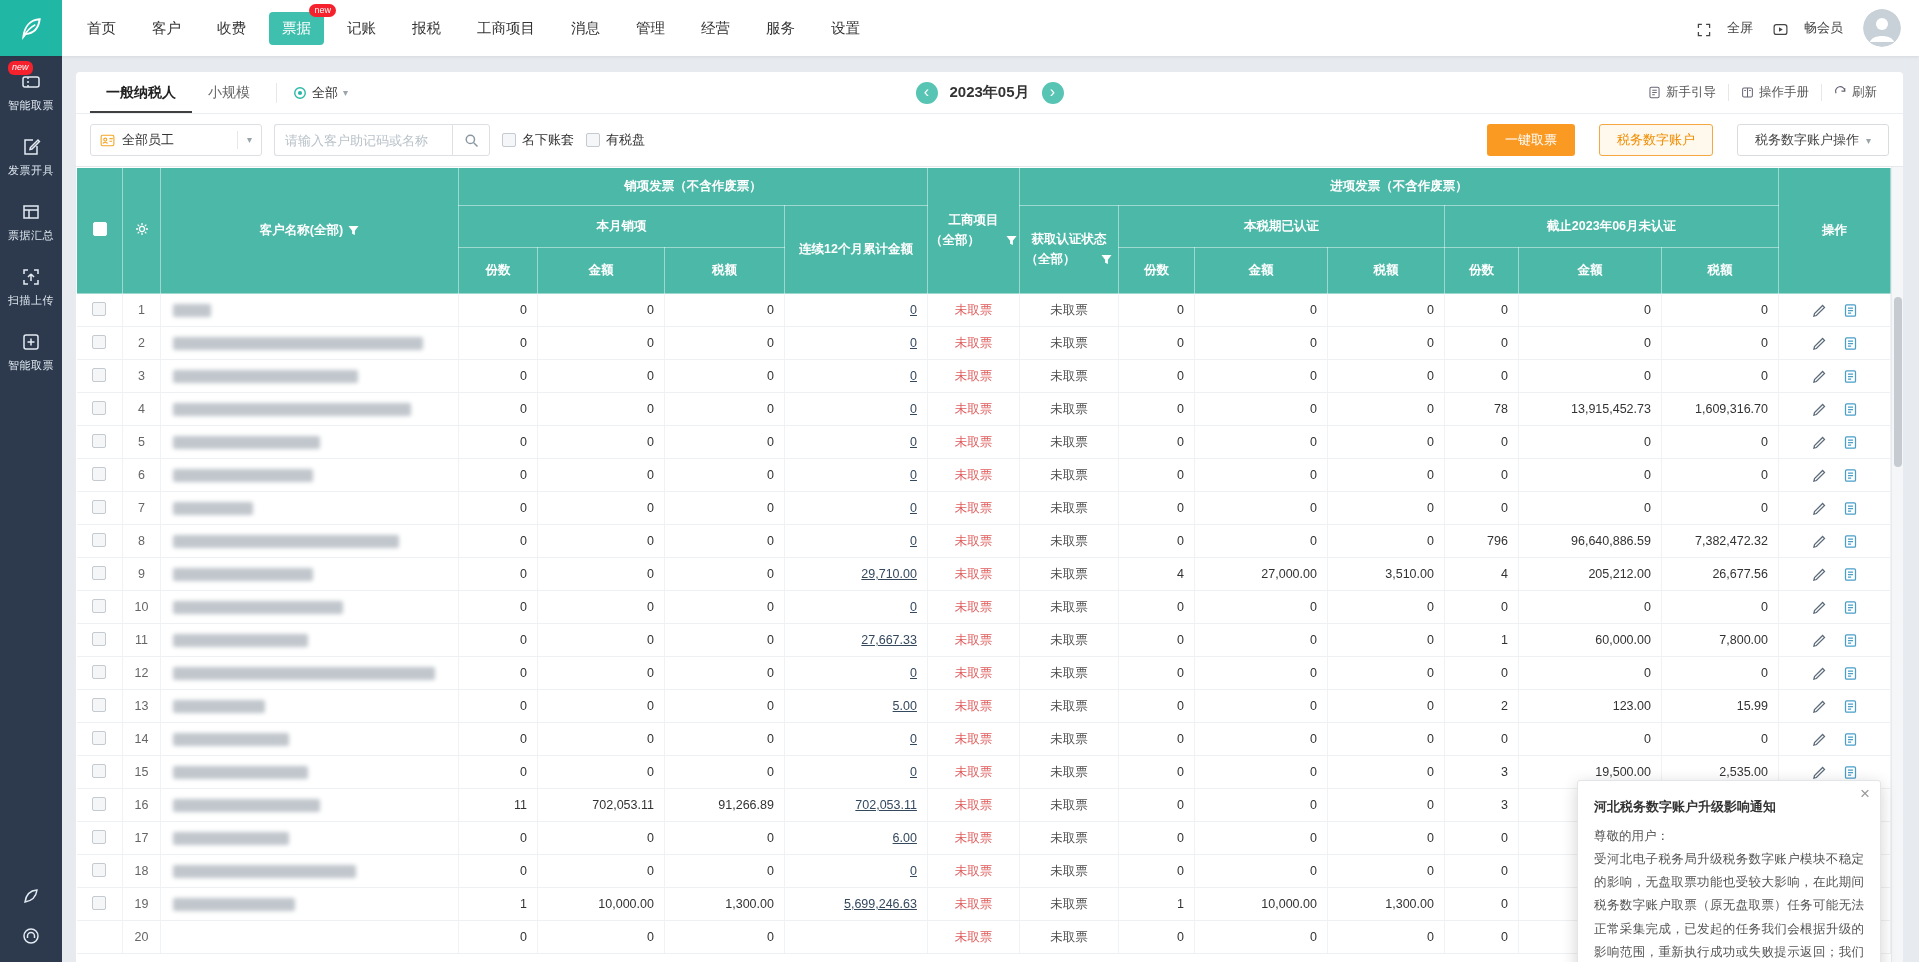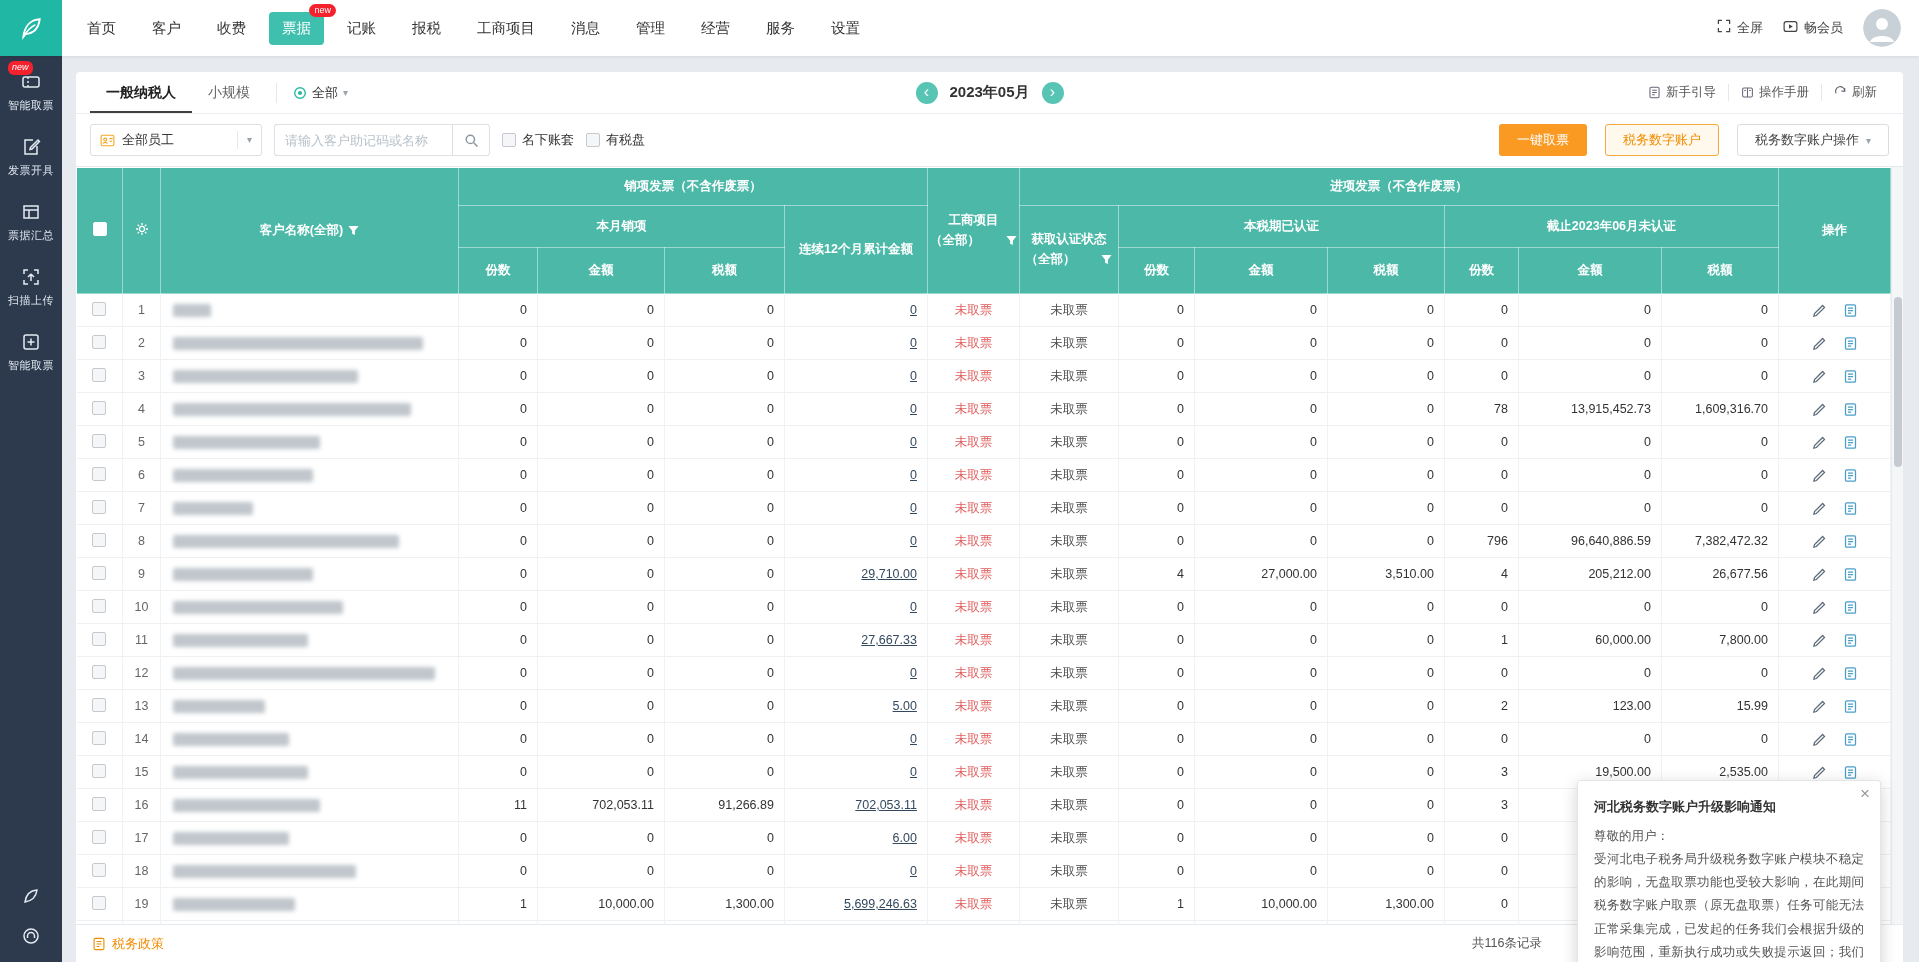--- a/index.html
+++ b/index.html
@@ -8,21 +8,21 @@
   a{text-decoration:none;color:inherit}
 
   
   .navbar{position:absolute;top:0;left:0;width:100%;height:56px;background:#fff;display:flex;align-items:center;z-index:20;box-shadow:0 1px 3px rgba(0,0,0,.08)}
   .logo{width:62px;height:56px;background:#21b7a5;display:flex;align-items:center;justify-content:center;flex:none;cursor:pointer}
   .nav-items{display:flex;align-items:center;gap:10px;margin-left:12px}
   .nav-item{padding:7px 13px;font-size:14.5px;color:#333;border-radius:4px;position:relative;cursor:pointer;white-space:nowrap}
   .nav-item.active{background:#3fc0ae;color:#fff}
   .badge{position:absolute;top:-8px;right:-12px;background:#f5222d;color:#fff;font-size:9px;padding:1px 5px;border-radius:7px;font-style:normal;line-height:1.3}
   .nav-right{margin-left:auto;display:flex;align-items:center;gap:20px;padding-right:18px}
-  .nav-util{display:flex;align-items:flex-start;gap:6px;font-size:13px;color:#444;cursor:pointer;white-space:nowrap}
+  .nav-util{display:flex;align-items:flex-end;gap:16px;font-size:13px;color:#444;cursor:pointer;white-space:nowrap}
   .avatar{width:38px;height:38px;border-radius:50%;overflow:hidden;cursor:pointer;flex:none}
 
   
   .sidebar{position:absolute;top:56px;left:0;bottom:0;width:62px;background:#2d3a4d;display:flex;flex-direction:column;align-items:center;padding-top:16px;z-index:15}
   .side-item{display:flex;flex-direction:column;align-items:center;gap:6px;margin-bottom:24px;cursor:pointer;position:relative}
   .side-label{color:#dfe7ef;font-size:11px;letter-spacing:.5px}
   .side-badge{position:absolute;top:-11px;left:0;background:#f5222d;color:#fff;font-size:9px;padding:1px 4px;border-radius:6px;line-height:1.3}
   .side-bottom{margin-top:auto;margin-bottom:16px;display:flex;flex-direction:column;gap:20px;align-items:center}
   .side-bottom .side-item{margin-bottom:0}
 
@@ -43,21 +43,21 @@
 
   .filter-row{height:52px;flex:none;display:flex;align-items:center;padding:0 14px;gap:12px}
   .select{width:172px;height:32px;border:1px solid #dcdfe3;border-radius:3px;display:flex;align-items:center;gap:7px;padding:0 9px;font-size:13px;cursor:pointer;background:#fff}
   .select .caret{margin-left:auto;border-left:1px solid #e7e7e7;padding-left:9px;height:18px;line-height:18px}
   .search{display:flex;height:32px}
   .search input{width:178px;border:1px solid #dcdfe3;border-right:none;border-radius:3px 0 0 3px;padding:0 10px;font-size:13px;outline:none;color:#333}
   .search input::placeholder{color:#b9c2c9}
   .search button{width:38px;border:1px solid #dcdfe3;background:#fff;border-radius:0 3px 3px 0;cursor:pointer;display:flex;align-items:center;justify-content:center}
   .check{display:flex;align-items:center;gap:6px;font-size:13px;color:#333;cursor:pointer}
   .cb{width:14px;height:14px;border:1px solid #c4cad0;background:#f4f6f7;border-radius:2px;display:inline-block;flex:none}
-  .filter-right{margin-left:auto;display:flex;gap:18px}
+  .filter-right{margin-left:auto;display:flex;gap:24px}
   .btn{height:32px;border-radius:3px;font-size:13px;padding:0 17px;cursor:pointer;display:flex;align-items:center;gap:7px;border:1px solid transparent;white-space:nowrap}
   .btn-orange{background:#fa9a23;color:#fff}
   .btn-orange-outline{background:#fff8ec;color:#f08c00;border-color:#f5a742}
   .btn-plain{background:#fff;border-color:#d9dde1;color:#444}
 
   
   .table-zone{flex:1;position:relative;overflow:hidden;border-top:1px solid #e4e9ec}
   table{width:calc(100% - 12px);border-collapse:collapse;table-layout:fixed}
   thead th{background:#4cb9a8;color:#fff;font-size:12.5px;font-weight:bold;border:1px solid rgba(255,255,255,.45);vertical-align:middle;padding:0 4px;text-align:center;white-space:nowrap}
   tr.h1 th{height:38px}
@@ -818,30 +818,20 @@
             <td class="num">0</td>
             <td class="ops"></td>
           </tr>
         </tbody>
     </table>
     <div class="vscroll">
         <div class="vthumb"></div>
       </div>
   </div>
 
-  <div class="footer-row">
-    <span class="policy">
-      <span style="line-height:0"><svg width="14" height="14" viewBox="0 0 20 20" fill="none" stroke="#f08c00" stroke-width="1.6">
-            <rect x="3" y="2" width="14" height="16" rx="2"></rect>
-            <path d="M6.5 6.5h7M6.5 10h7M6.5 13.5h4"></path>
-          </svg></span>
-      <span>税务政策</span>
-    </span>
-    <span class="total">共116条记录</span>
-  </div>
 </main>
 
 <div class="notice">
   <span class="notice-close">×</span>
   <div class="notice-title">河北税务数字账户升级影响通知</div>
   <div class="notice-body">
     <div>尊敬的用户：</div>
     <div>受河北电子税务局升级税务数字账户模块不稳定的影响，无盘取票功能也受较大影响，在此期间税务数字账户取票（原无盘取票）任务可能无法正常采集完成，已发起的任务我们会根据升级的影响范围，重新执行成功或失败提示返回；我们也会结合升级情况及时跟进处理。</div>
   </div>
 </div>

